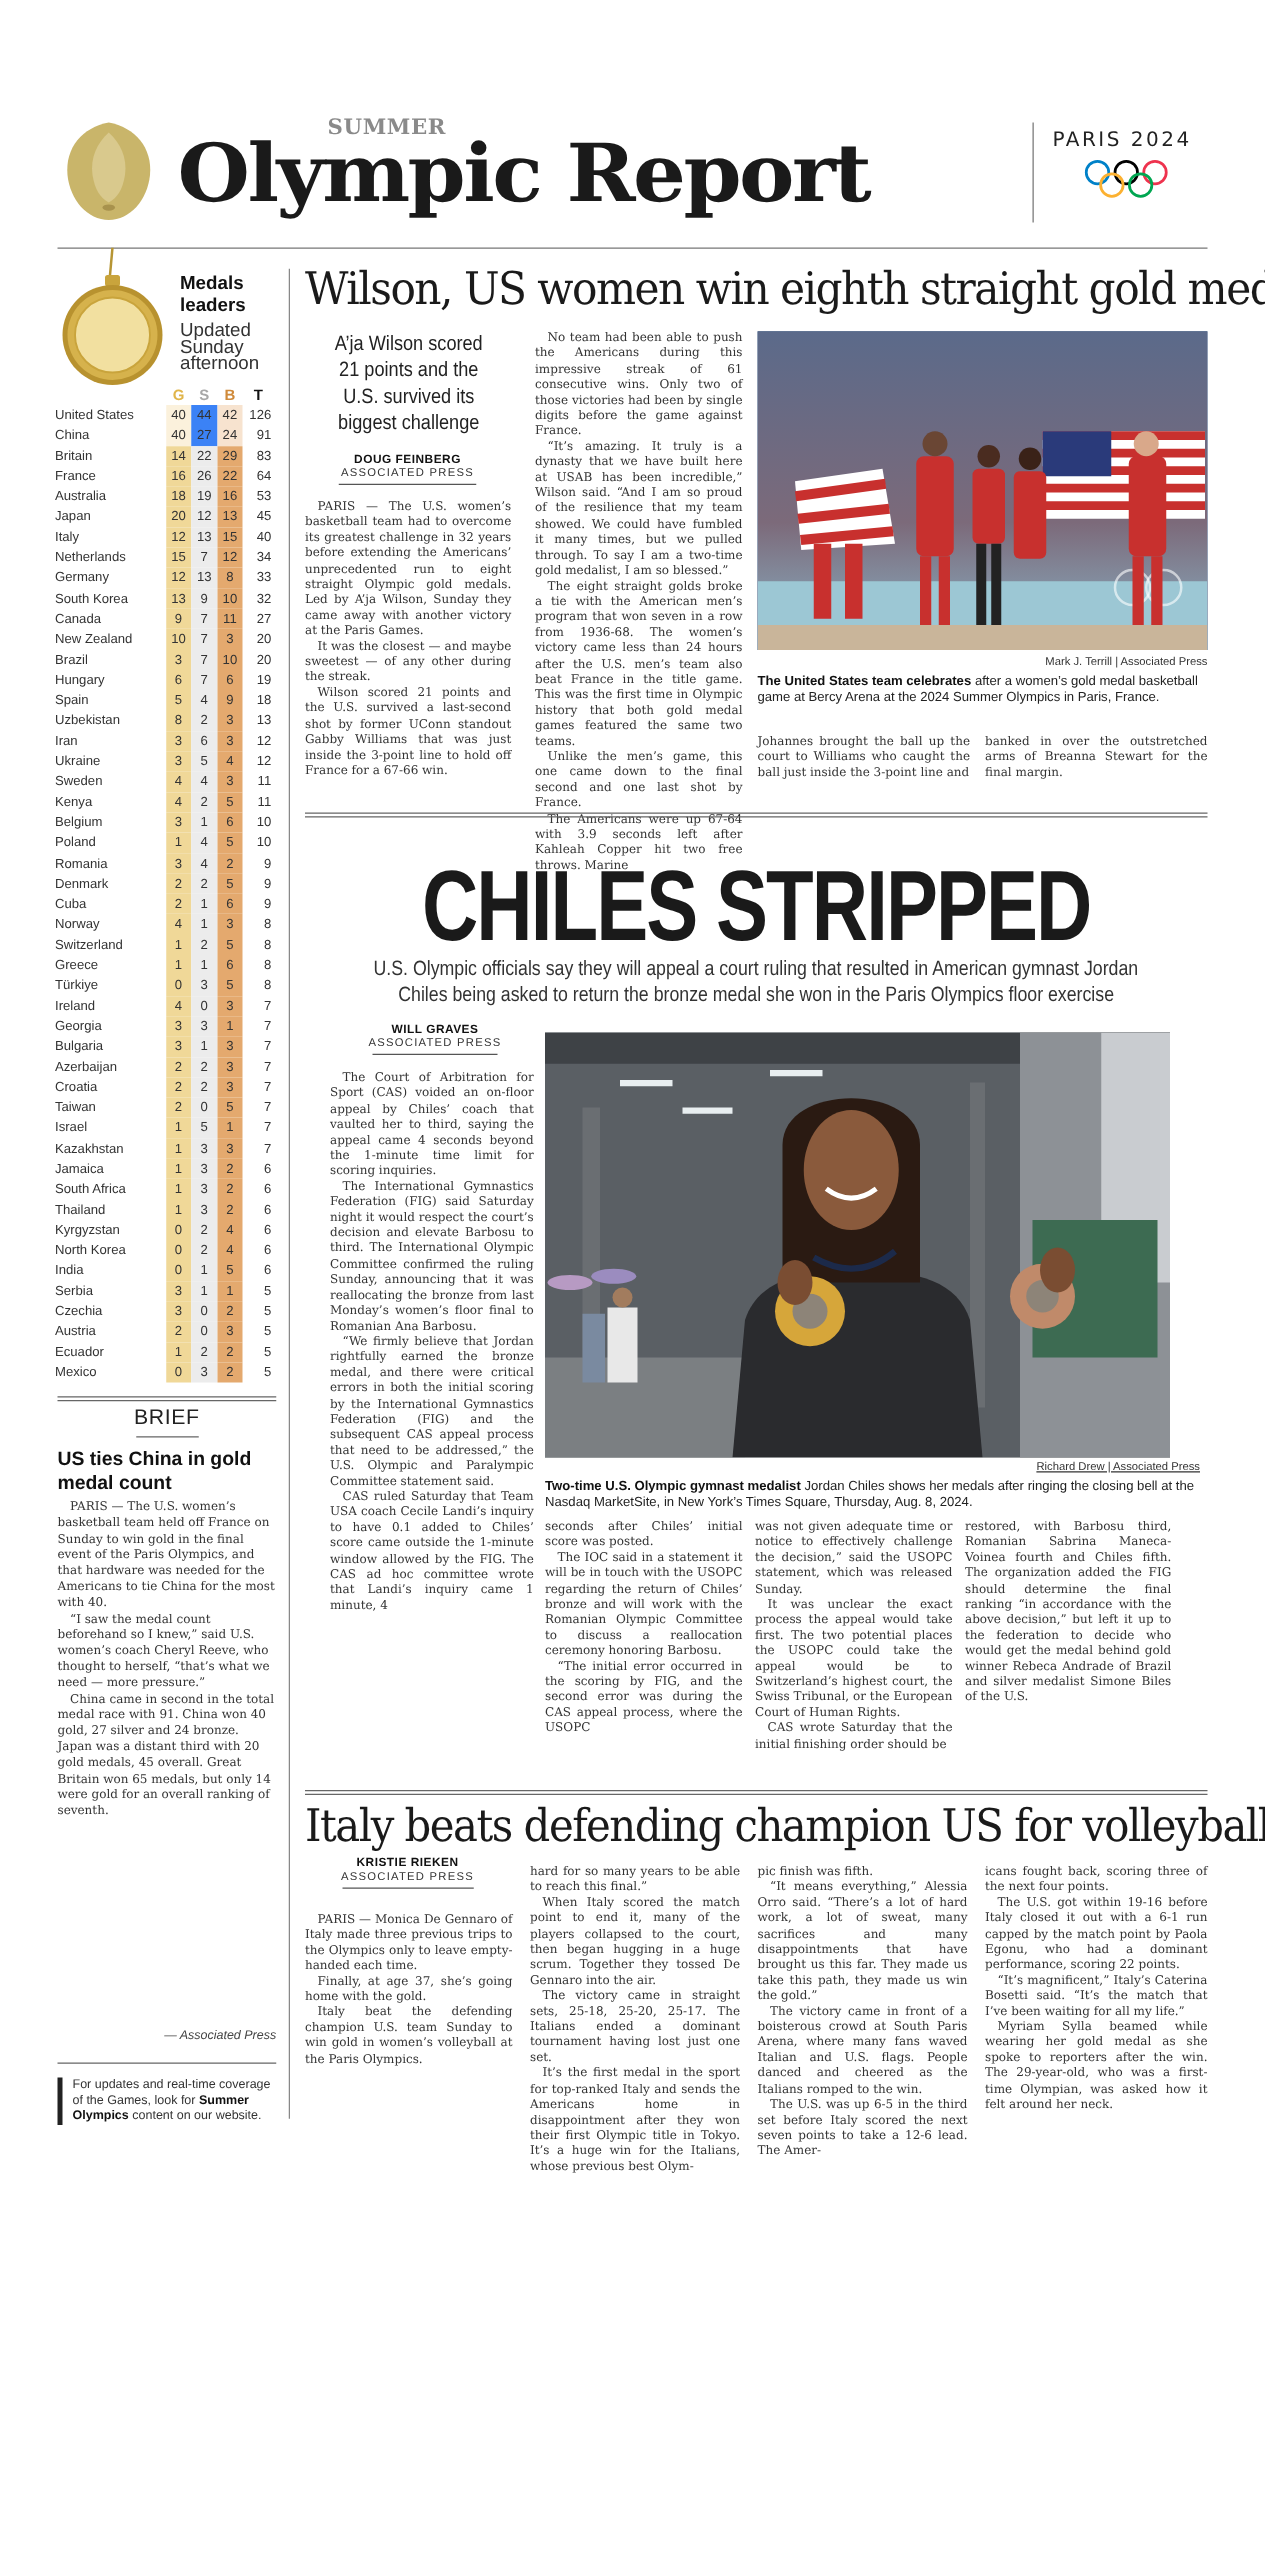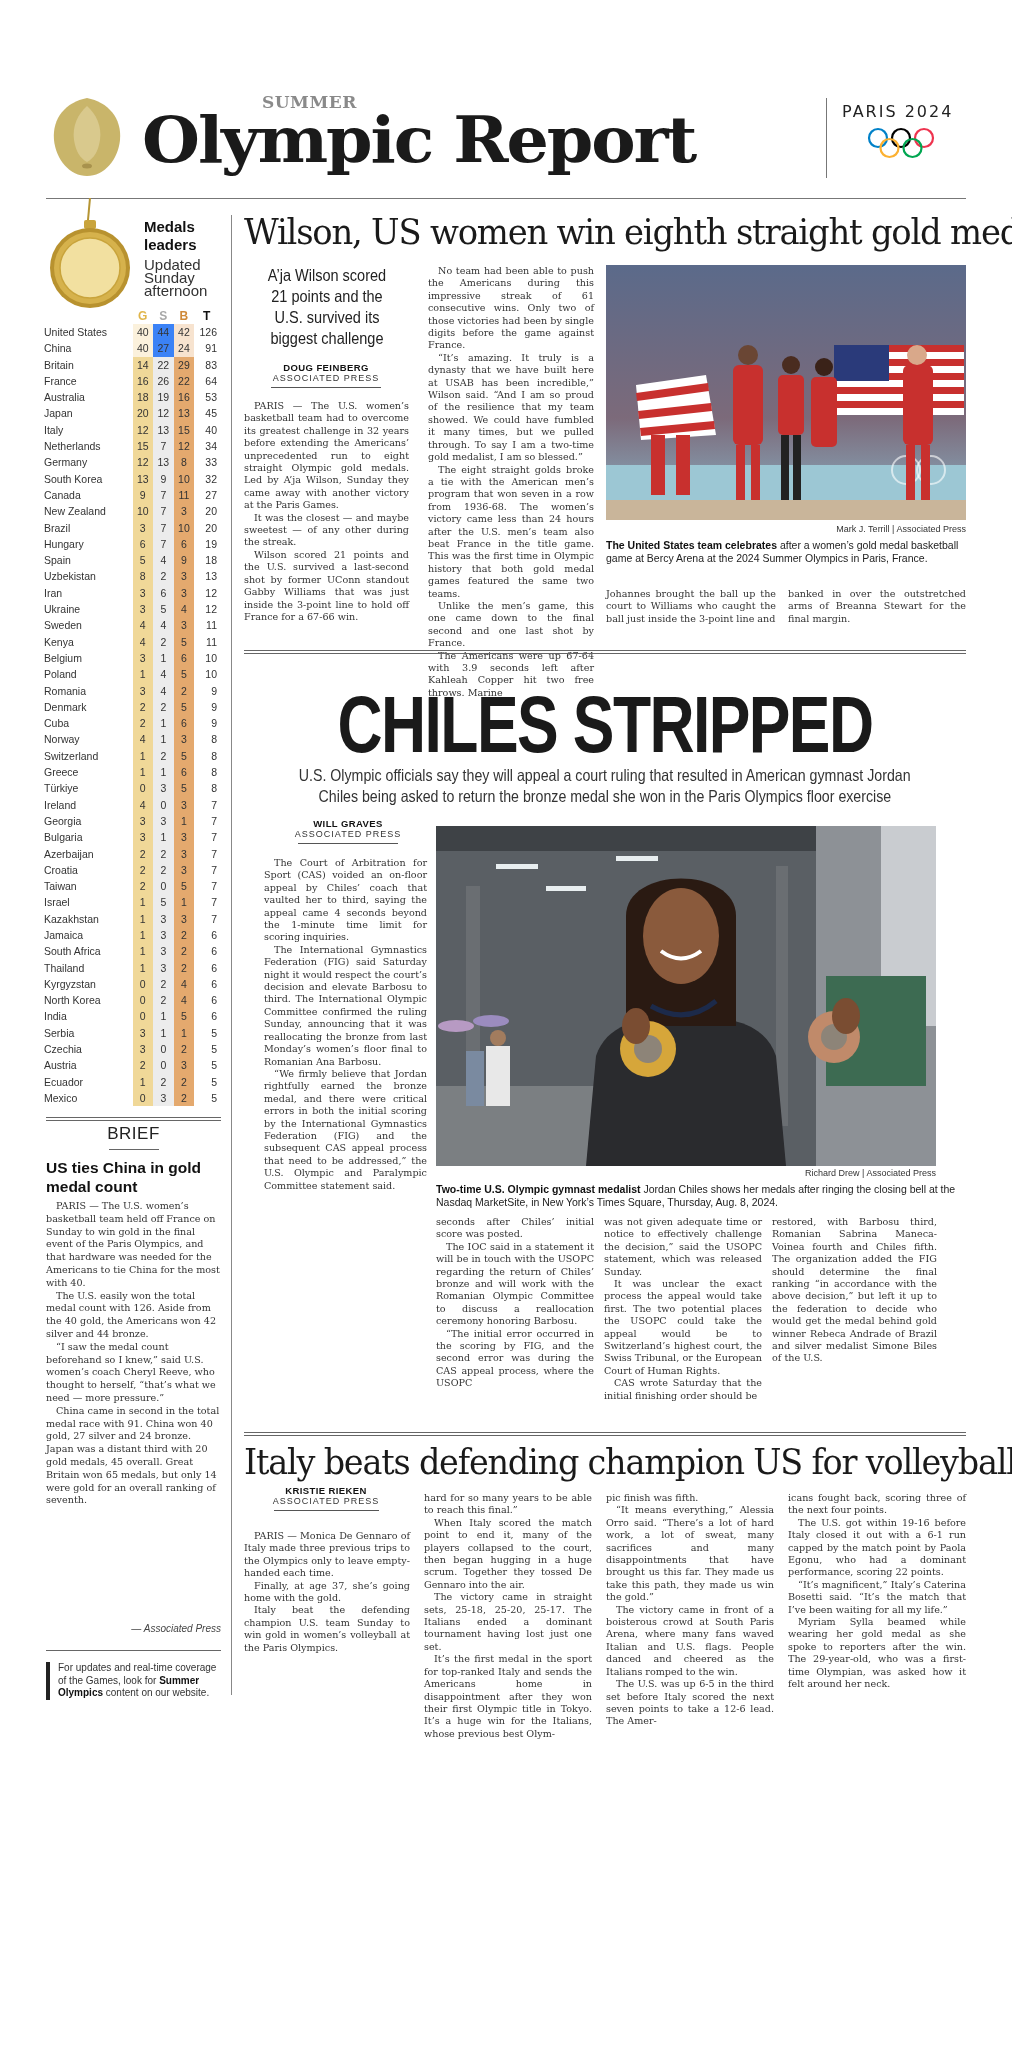--- a/index.html
+++ b/index.html
@@ -72,21 +72,21 @@
 
   .hrule-double { position: absolute; height: 4px; border-top: 1px solid #666; border-bottom: 1px solid #666; }
 
   
   .s2-head { position: absolute; left: 244px; top: 682px; width: 722px; text-align: center; font-family: "Liberation Sans", sans-serif; font-weight: bold; font-size: 80px; line-height: 86px; color: #1a1a1a; letter-spacing: -2px; transform: scaleX(0.78); transform-origin: center; white-space: nowrap; }
   .s2-deck { position: absolute; left: 244px; top: 765px; width: 722px; text-align: center; font-family: "Liberation Sans", sans-serif; font-size: 16.5px; line-height: 21px; color: #333; }
   .s2-deck span { display: inline-block; transform: scaleX(0.86); white-space: nowrap; }
   .s2-byline { position: absolute; left: 278px; top: 818px; width: 140px; }
   .s2-col1 { left: 264px; top: 857px; width: 163px; }
   .photo2 { position: absolute; left: 436px; top: 826px; width: 500px; height: 340px; overflow: hidden; background: #4a4f55; }
-  .credit2 { position: absolute; left: 436px; top: 1168px; width: 500px; text-align: right; font-family: "Liberation Sans", sans-serif; font-size: 9px; color: #333; }
+  .credit2 { position: absolute; left: 460px; top: 1168px; width: 500px; text-align: right; font-family: "Liberation Sans", sans-serif; font-size: 9px; color: #333; text-decoration: underline; }
   .caption2 { position: absolute; left: 436px; top: 1183px; width: 520px; font-family: "Liberation Sans", sans-serif; font-size: 10.5px; line-height: 13px; color: #222; }
   .caption2 b { color: #111; }
   .s2-col2 { left: 436px; top: 1216px; width: 158px; }
   .s2-col3 { left: 604px; top: 1216px; width: 158px; }
   .s2-col4 { left: 772px; top: 1216px; width: 165px; }
 
   
   .s3-head { position: absolute; left: 244px; top: 1440px; width: 722px; font-family: "DejaVu Serif", serif; font-size: 36px; line-height: 44px; color: #1a1a1a; letter-spacing: -1.3px; transform: scaleX(0.93); transform-origin: left; white-space: nowrap; }
   .s3-byline { position: absolute; left: 266px; top: 1485px; width: 120px; }
   .s3-col1 { left: 244px; top: 1530px; width: 166px; }
@@ -478,21 +478,20 @@
       </tbody>
   </table>
 </div>
 
 <div class="brief-rule"></div>
 <div class="brief-label">BRIEF</div>
 <div class="brief-under"></div>
 <div class="brief-head">US ties China in gold medal count</div>
 <div class="brief-body">
   <p>PARIS — The U.S. women’s basketball team held off France on Sunday to win gold in the final event of the Paris Olympics, and that hardware was needed for the Americans to tie China for the most with 40.</p>
-  <p>The U.S. easily won the total medal count with 126. Aside from the 40 gold, the Americans won 42 silver and 44 bronze.</p>
   <p>“I saw the medal count beforehand so I knew,” said U.S. women’s coach Cheryl Reeve, who thought to herself, “that’s what we need — more pressure.”</p>
   <p>China came in second in the total medal race with 91. China won 40 gold, 27 silver and 24 bronze. Japan was a distant third with 20 gold medals, 45 overall. Great Britain won 65 medals, but only 14 were gold for an overall ranking of seventh.</p>
 </div>
 <div class="brief-credit">— Associated Press</div>
 <div class="promo-rule"></div>
 <div class="promo">
   <span>For updates and real-time coverage of the Games, look for </span><b>Summer Olympics</b><span> content on our website.</span>
 </div>
 
 <div class="vrule-left"></div>
@@ -583,20 +582,21 @@
 </div>
 <div class="s2-byline byline">
   <div class="name">WILL GRAVES</div>
   <div class="org">ASSOCIATED PRESS</div>
   <div class="byline-rule" style="width:100px"></div>
 </div>
 <div class="col s2-col1">
   <p>The Court of Arbitration for Sport (CAS) voided an on-floor appeal by Chiles’ coach that vaulted her to third, saying the appeal came 4 seconds beyond the 1-minute time limit for scoring inquiries.</p>
   <p>The International Gymnastics Federation (FIG) said Saturday night it would respect the court’s decision and elevate Barbosu to third. The International Olympic Committee confirmed the ruling Sunday, announcing that it was reallocating the bronze from last Monday’s women’s floor final to Romanian Ana Barbosu.</p>
   <p>“We firmly believe that Jordan rightfully earned the bronze medal, and there were critical errors in both the initial scoring by the International Gymnastics Federation (FIG) and the subsequent CAS appeal process that need to be addressed,” the U.S. Olympic and Paralympic Committee statement said.</p>
+  <p>CAS ruled Saturday that Team USA coach Cecile Landi’s inquiry to have 0.1 added to Chiles’ score came outside the 1-minute window allowed by the FIG. The CAS ad hoc committee wrote that Landi’s inquiry came 1 minute, 4</p>
 </div>
 <div class="photo2">
   <svg width="500" height="340" viewBox="0 0 500 340">
     <rect width="500" height="340" fill="#5a5f64"></rect>
     <rect x="0" y="0" width="380" height="25" fill="#3e4246"></rect>
     <rect x="380" y="0" width="120" height="340" fill="#8d9196"></rect>
     <rect x="445" y="0" width="55" height="200" fill="#c9ccd0"></rect>
     <rect x="30" y="60" width="14" height="200" fill="#6a6e72"></rect>
     <rect x="340" y="40" width="12" height="260" fill="#6a6e72"></rect>
     <rect x="60" y="38" width="42" height="5" fill="#e8eef0"></rect>

